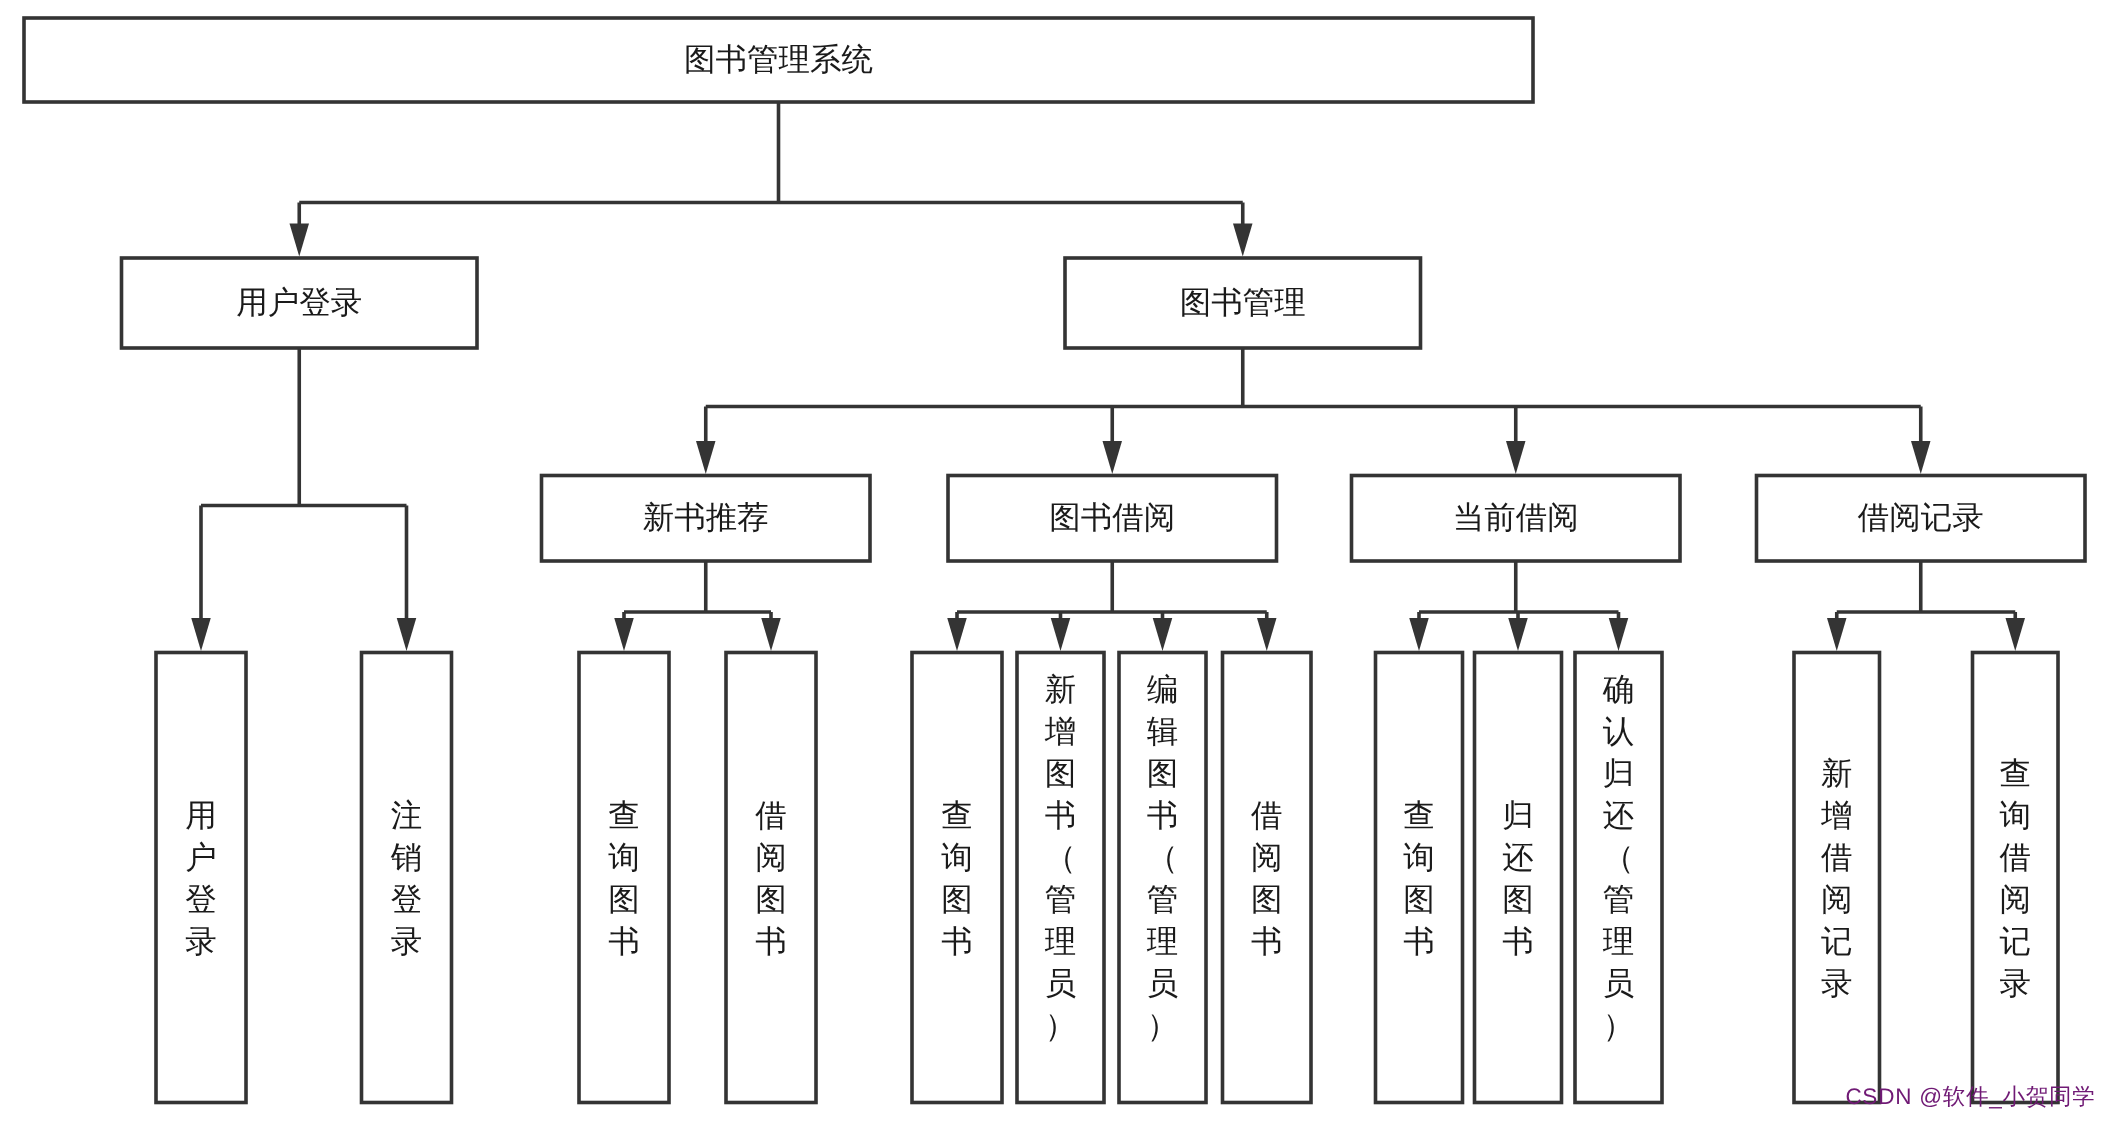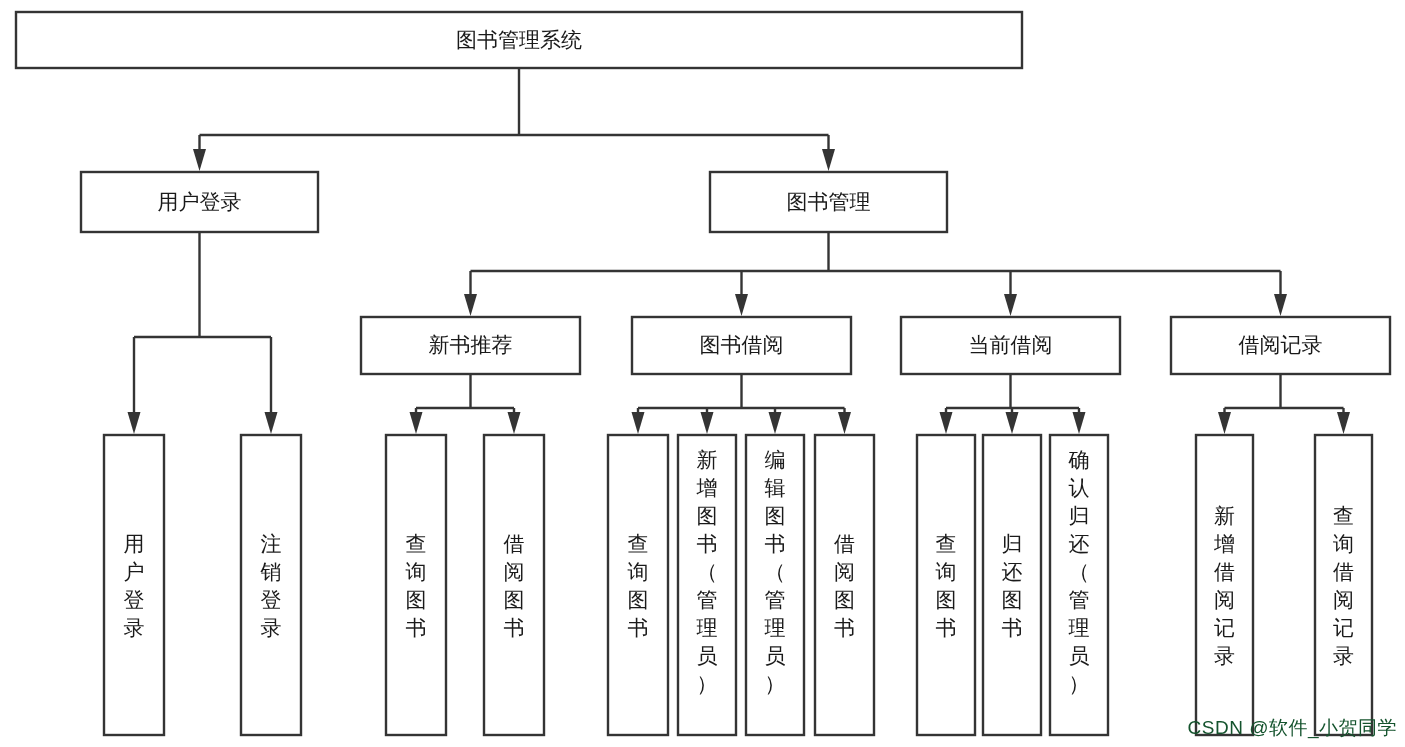--- a/index.html
+++ b/index.html
@@ -54,22 +54,22 @@
     font-family: "Liberation Sans", "DejaVu Sans", sans-serif;
     font-size: 21px;
     fill: #1a1a1a;
     text-anchor: middle;
   }
   .watermark {
     position: absolute;
     right: 8px;
     bottom: 6px;
     font-family: "Liberation Sans", "DejaVu Sans", sans-serif;
-    font-size: 19px;
-    color: #14532d;
+    font-size: 15px;
+    color: #701a75;
     letter-spacing: 0.5px;
     white-space: nowrap;
     user-select: none;
   }
 </style>
 </head>
 <body>
 
 <div id="diagram-root">
   <svg id="flow-svg" viewBox="0 0 1405 747">

